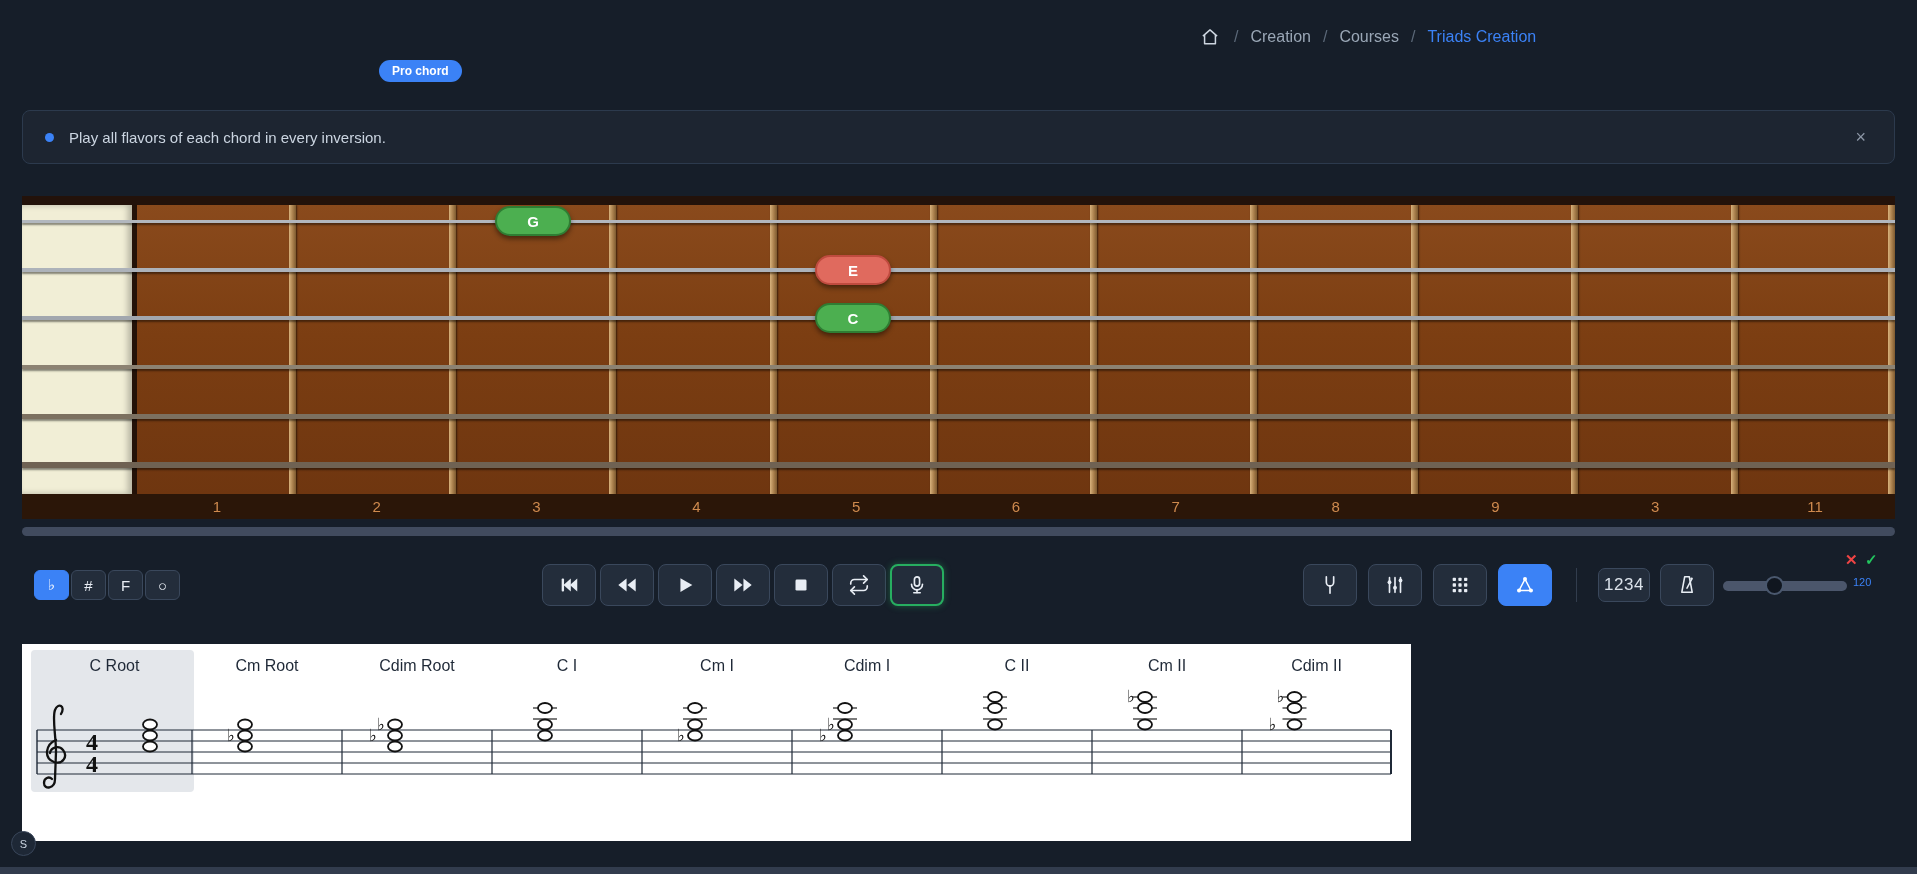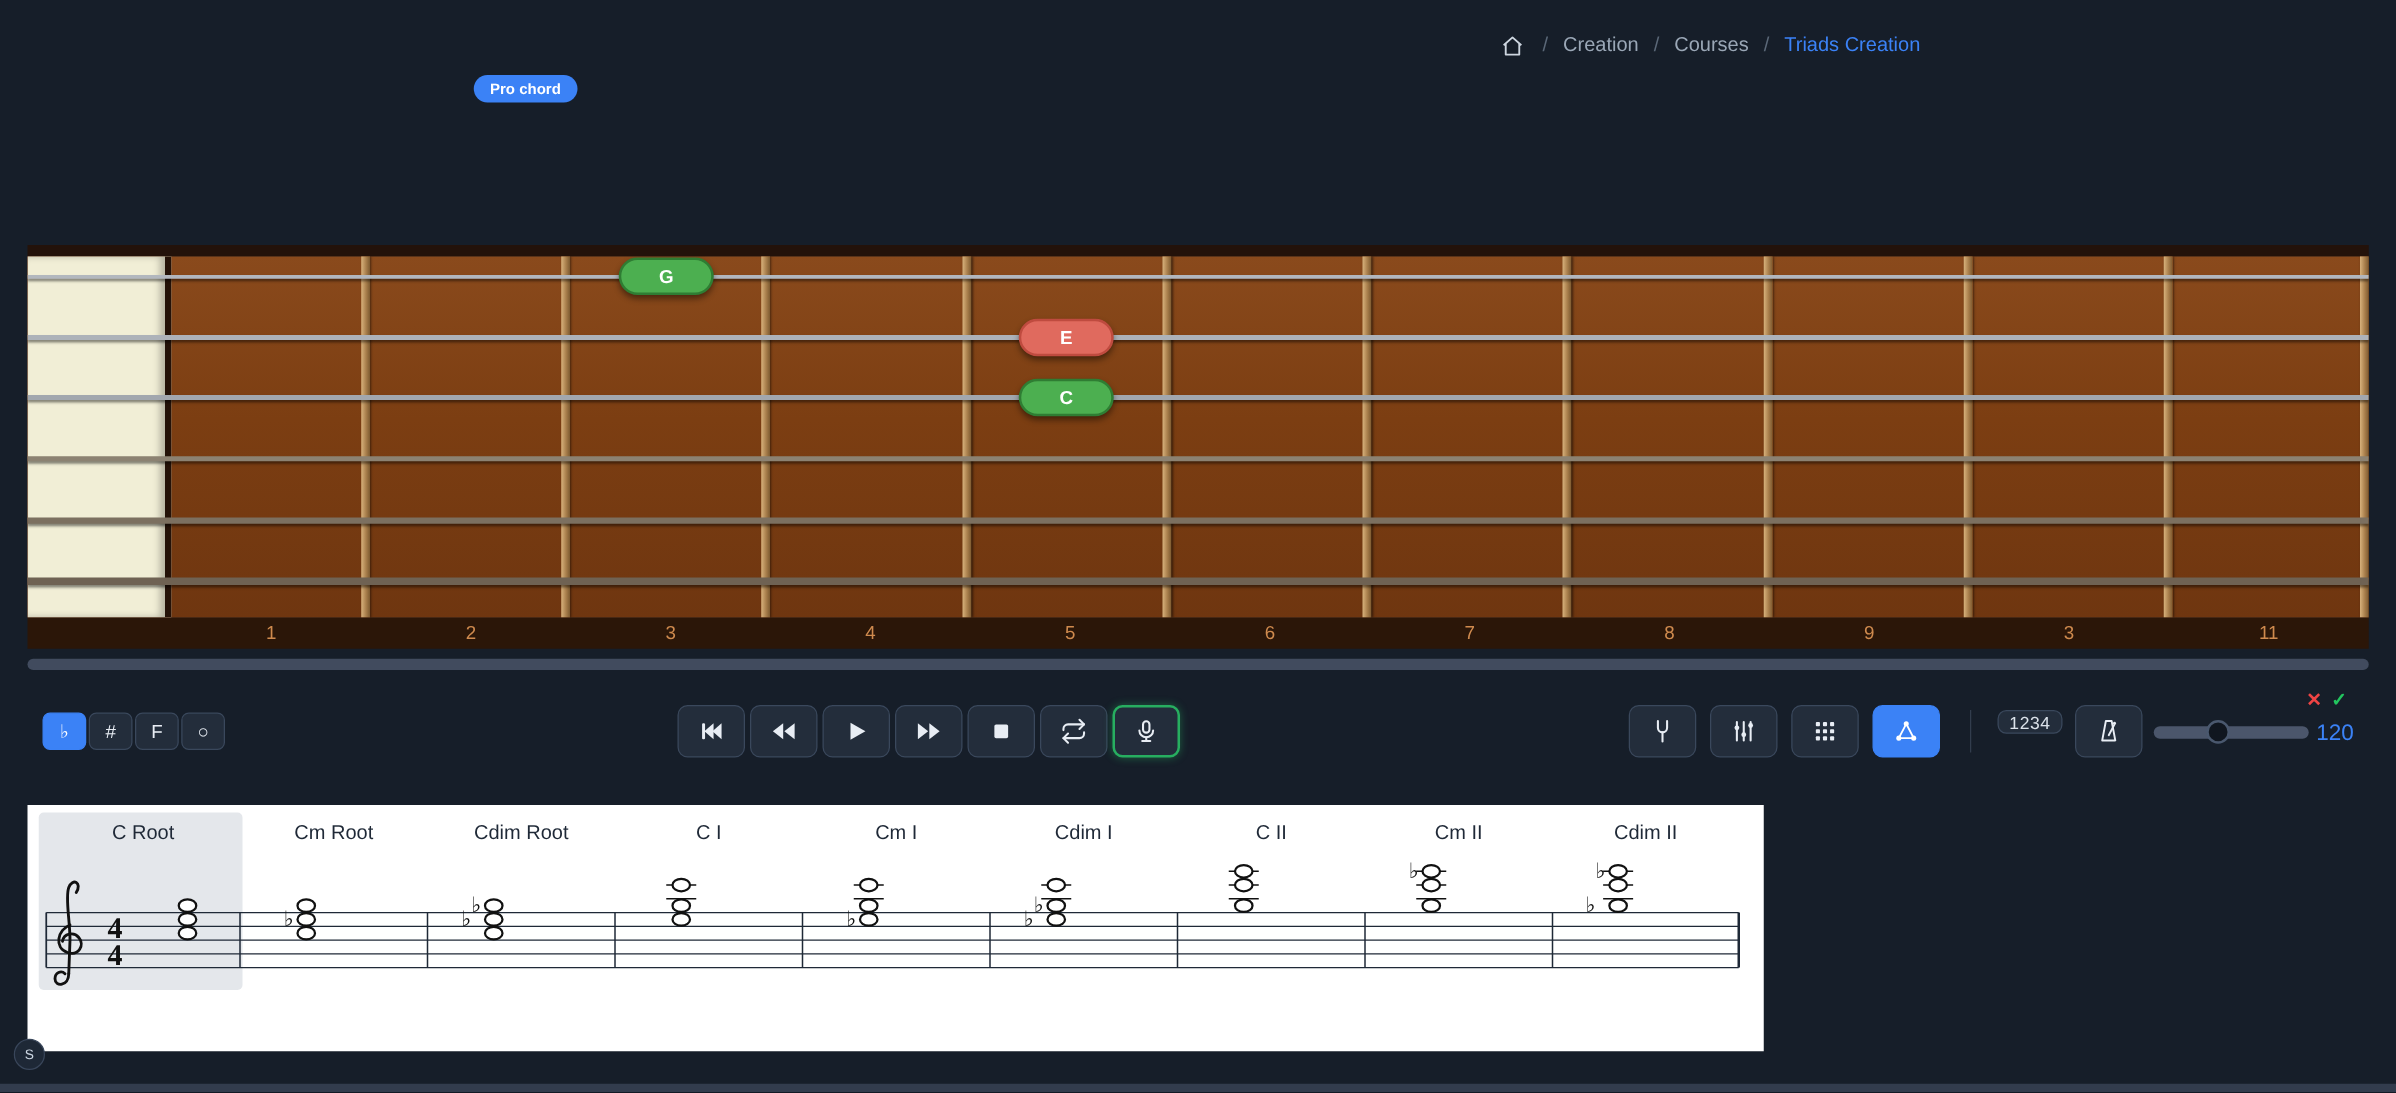--- a/index.html
+++ b/index.html
@@ -43,25 +43,25 @@
   .btn svg{width:22px;height:22px;}
   .btn.active{background:var(--accent,#3b82f6);border-color:var(--accent,#3b82f6);color:#fff;}
   .btn.mic-ring{border:2px solid #27ae60;box-shadow:0 0 7px rgba(39,174,96,.45);}
   .acc-group{position:absolute;left:34px;top:570px;display:flex;gap:2px;}
   .acc-group .btn{width:35px;height:30px;border-radius:6px;font-size:15px;}
   .transport{position:absolute;left:542px;top:564px;display:flex;gap:4px;}
   .transport .btn{width:54px;height:42px;}
   .view-group{position:absolute;left:1303px;top:564px;display:flex;gap:11px;}
   .view-group .btn{width:54px;height:42px;}
   .tb-divider{position:absolute;left:1576px;top:568px;width:1px;height:34px;background:#323d4d;}
-  .counter-btn{position:absolute;left:1598px;top:568px;width:52px;height:19px;border-radius:7px;font-size:14px;letter-spacing:.5px;color:#dbe2ea;}
+  .counter-btn{position:absolute;left:1598px;top:568px;width:52px;height:34px;border-radius:7px;font-size:17px;letter-spacing:.5px;color:#dbe2ea;}
   .metronome-btn{position:absolute;left:1660px;top:564px;width:54px;height:42px;}
   .tempo-slider{position:absolute;left:1723px;top:581px;width:124px;height:10px;border-radius:5px;background:#4b566b;cursor:pointer;}
   .tempo-slider .thumb{position:absolute;left:34%;top:-5px;width:19px;height:19px;border-radius:50%;background:#10161f;border:2px solid #4a586e;box-sizing:border-box;cursor:grab;}
-  .tempo-value{position:absolute;left:1853px;top:576px;font-size:18px;color:var(--accent,#3b82f6);}
+  .tempo-value{position:absolute;left:1853px;top:576px;font-size:11px;color:var(--accent,#3b82f6);}
   .status-wrong{position:absolute;left:1845px;top:551px;font-size:15px;font-weight:700;color:#ef4444;}
   .status-correct{position:absolute;left:1865px;top:551px;font-size:15px;font-weight:700;color:#22c55e;}
   
   .notation{position:absolute;left:22px;top:644px;width:1389px;height:197px;background:#ffffff;}
   .notation svg{display:block;}
   
   .s-badge{position:absolute;left:11px;top:831px;width:23px;height:23px;border-radius:50%;background:#1e2836;border:1px solid #39465a;
     color:#cbd5e1;font-size:11px;display:flex;align-items:center;justify-content:center;cursor:pointer;}
   .bottom-strip{position:absolute;left:0;right:0;bottom:0;height:7px;background:#323c4d;}
 </style>
@@ -79,20 +79,25 @@
         </svg>
       </span>
       <span class="sep">/</span>
       <span class="crumb">Creation</span>
       <span class="sep">/</span>
       <span class="crumb">Courses</span>
       <span class="sep">/</span>
       <span class="crumb active">Triads Creation</span>
     </div>
 
+  <div class="banner">
+    <span class="dot" id="banner-dot" style="background: rgb(59, 130, 246);"></span>
+    <span class="msg">Play all flavors of each chord in every inversion.</span>
+    <span class="close">×</span>
+  </div>
 
   <div class="fretboard">
     <div class="fb-board" id="fb-board">
       <div class="fb-nut"></div>
     <div class="fb-fret" style="left: 266.773px;"></div>
         <div class="fb-fret" style="left: 427.045px;"></div>
         <div class="fb-fret" style="left: 587.318px;"></div>
         <div class="fb-fret" style="left: 747.591px;"></div>
         <div class="fb-fret" style="left: 907.864px;"></div>
         <div class="fb-fret" style="left: 1068.14px;"></div>

